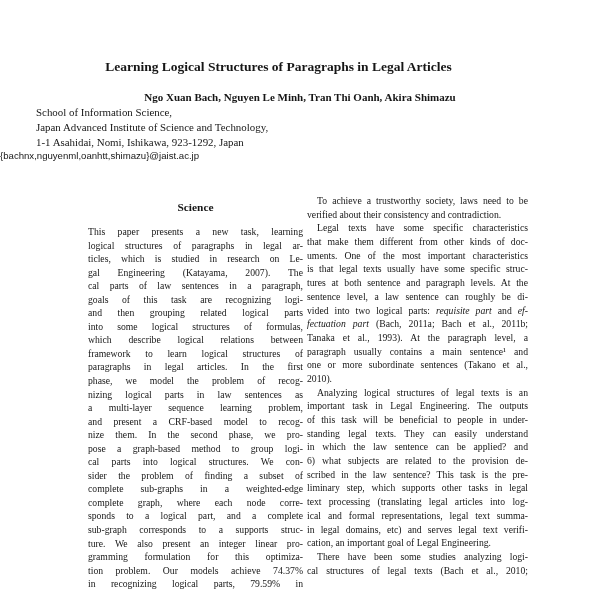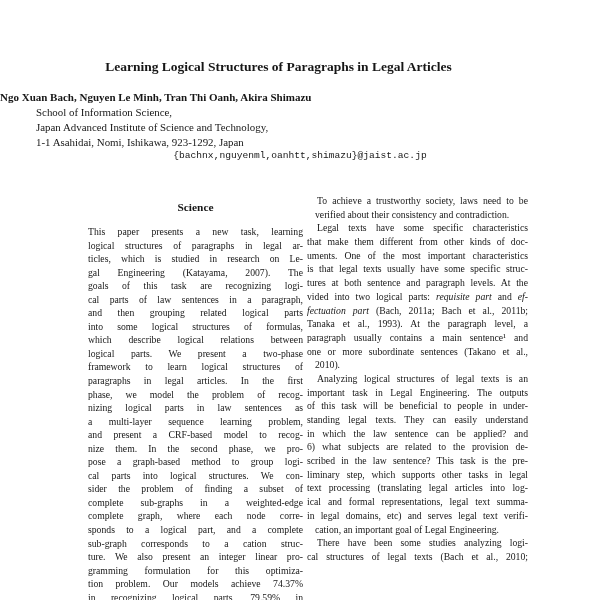--- a/index.html
+++ b/index.html
@@ -17,31 +17,32 @@
     width: 600px; height: 600px;
     background: #ffffff;
   }
   .paper-title {
     position: absolute; top: 58px; left: 0; width: 557px;
     text-align: center;
     font-weight: bold; font-size: 13.5px; line-height: 17px;
   }
   .authors {
     position: absolute; top: 90px; left: 0; width: 600px;
+    text-align: center;
     font-weight: bold; font-size: 11px; line-height: 14px;
   }
   .affil {
     position: absolute; top: 105px; left: 0; width: 600px;
     text-align: left;
     font-size: 10.9px; line-height: 15px; padding-left: 36px;
   }
   .email {
     position: absolute; top: 149px; left: 0; width: 600px;
-    text-align: center;
-    font-family: Liberation Mono, monospace;
+    text-align: left;
+    font-family: Liberation Sans, sans-serif;
     font-size: 9.6px; line-height: 13px;
   }
   .abstract-heading {
     position: absolute; top: 200px; left: 88px; width: 215px;
     text-align: center;
     font-weight: bold; font-size: 11.4px; line-height: 14px;
   }
   .col {
     position: absolute;
     font-size: 9.7px;
@@ -50,21 +51,21 @@
   .col-right { top: 194px; left: 307px; width: 221px; }
   .tl {
     height: 13.55px; line-height: 13.55px;
     overflow: hidden;
     text-align: justify;
     text-align-last: justify;
     text-justify: inter-word;
     white-space: normal;
   }
   .col-right .tl { height: 13.7px; line-height: 13.7px; }
-  .tl.nj { text-align-last: auto; margin-left: 8px; }
+  .tl.nj { text-align-last: auto; }
   .tl.ind { text-indent: 10px; }
   .tl i { font-style: italic; }
 </style>
 </head>
 <body>
 
 <div class="page">
 
   <div class="paper-title">Learning Logical Structures of Paragraphs in Legal Articles</div>
 
@@ -78,54 +79,54 @@
 
   <div class="email">{bachnx,nguyenml,oanhtt,shimazu}@jaist.ac.jp</div>
 
   <div class="abstract-heading">Science</div>
 
   <div class="col col-left">
       <div class="tl"><span>This paper presents a new task, learning</span></div>
       <div class="tl"><span>logical structures of paragraphs in legal ar-</span></div>
       <div class="tl"><span>ticles, which is studied in research on Le-</span></div>
       <div class="tl"><span>gal Engineering (Katayama, 2007). The</span></div>
+      <div class="tl"><span>cal parts of law sentences in a paragraph,</span></div>
       <div class="tl"><span>goals of this task are recognizing logi-</span></div>
-      <div class="tl"><span>cal parts of law sentences in a paragraph,</span></div>
       <div class="tl"><span>and then grouping related logical parts</span></div>
       <div class="tl"><span>into some logical structures of formulas,</span></div>
       <div class="tl"><span>which describe logical relations between</span></div>
-      <div class="tl"><span>logical parts. We present a two-phase</span></div>
       <div class="tl"><span>framework to learn logical structures of</span></div>
       <div class="tl"><span>paragraphs in legal articles. In the first</span></div>
       <div class="tl"><span>phase, we model the problem of recog-</span></div>
       <div class="tl"><span>nizing logical parts in law sentences as</span></div>
       <div class="tl"><span>a multi-layer sequence learning problem,</span></div>
       <div class="tl"><span>and present a CRF-based model to recog-</span></div>
       <div class="tl"><span>nize them. In the second phase, we pro-</span></div>
       <div class="tl"><span>pose a graph-based method to group logi-</span></div>
       <div class="tl"><span>cal parts into logical structures. We con-</span></div>
       <div class="tl"><span>sider the problem of finding a subset of</span></div>
       <div class="tl"><span>complete sub-graphs in a weighted-edge</span></div>
       <div class="tl"><span>complete graph, where each node corre-</span></div>
       <div class="tl"><span>sponds to a logical part, and a complete</span></div>
-      <div class="tl"><span>sub-graph corresponds to a cation struc-</span></div>
+      <div class="tl"><span>sub-graph corresponds to a supports struc-</span></div>
       <div class="tl"><span>ture. We also present an integer linear pro-</span></div>
       <div class="tl"><span>gramming formulation for this optimiza-</span></div>
       <div class="tl"><span>tion problem. Our models achieve 74.37%</span></div>
       <div class="tl"><span>in recognizing logical parts, 79.59% in</span></div>
     </div>
 
   <div class="col col-right">
       <div class="tl ind"><span>To achieve a trustworthy society, laws need to be</span></div>
       <div class="tl nj"><span>verified about their consistency and contradiction.</span></div>
       <div class="tl ind"><span>Legal texts have some specific characteristics</span></div>
       <div class="tl"><span>that make them different from other kinds of doc-</span></div>
       <div class="tl"><span>uments. One of the most important characteristics</span></div>
       <div class="tl"><span>is that legal texts usually have some specific struc-</span></div>
       <div class="tl"><span>tures at both sentence and paragraph levels. At the</span></div>
+      <div class="tl"><span>sentence level, a law sentence can roughly be di-</span></div>
       <div class="tl"><span>vided into two logical parts: </span><i>requisite part</i><span> and </span><i>ef-</i></div>
       <div class="tl"><i>fectuation part</i><span> (Bach, 2011a; Bach et al., 2011b;</span></div>
       <div class="tl"><span>Tanaka et al., 1993). At the paragraph level, a</span></div>
       <div class="tl"><span>paragraph usually contains a main sentence¹ and</span></div>
       <div class="tl"><span>one or more subordinate sentences (Takano et al.,</span></div>
       <div class="tl nj"><span>2010).</span></div>
       <div class="tl ind"><span>Analyzing logical structures of legal texts is an</span></div>
       <div class="tl"><span>important task in Legal Engineering. The outputs</span></div>
       <div class="tl"><span>of this task will be beneficial to people in under-</span></div>
       <div class="tl"><span>standing legal texts. They can easily understand</span></div>

